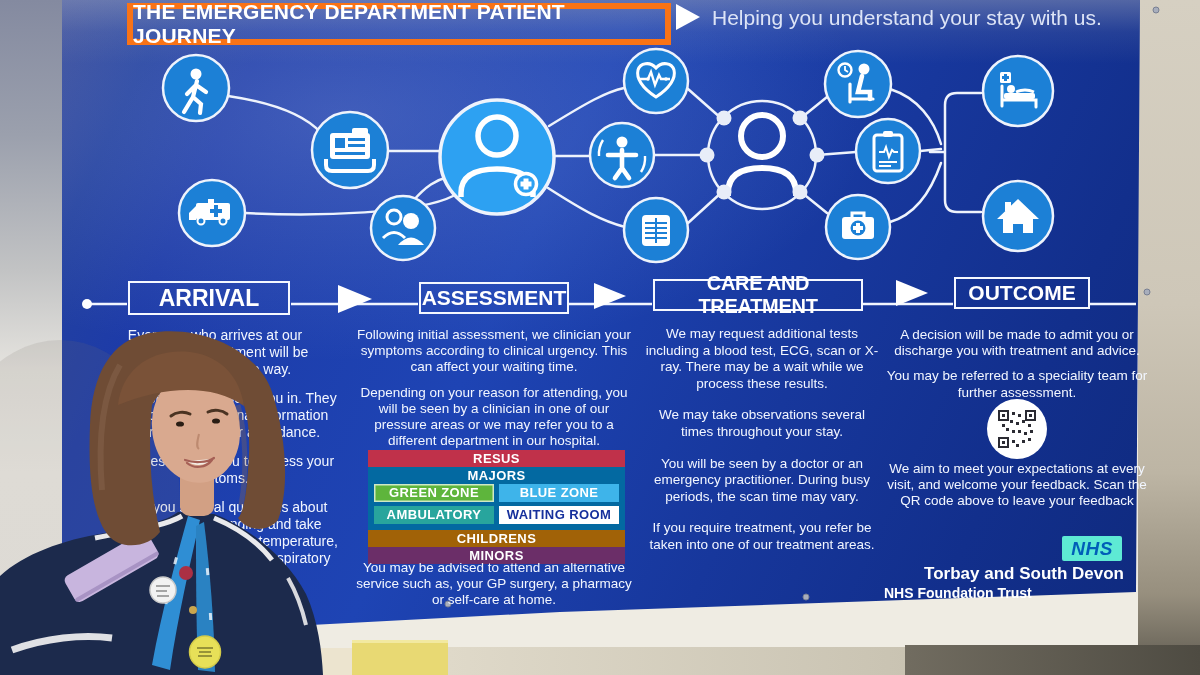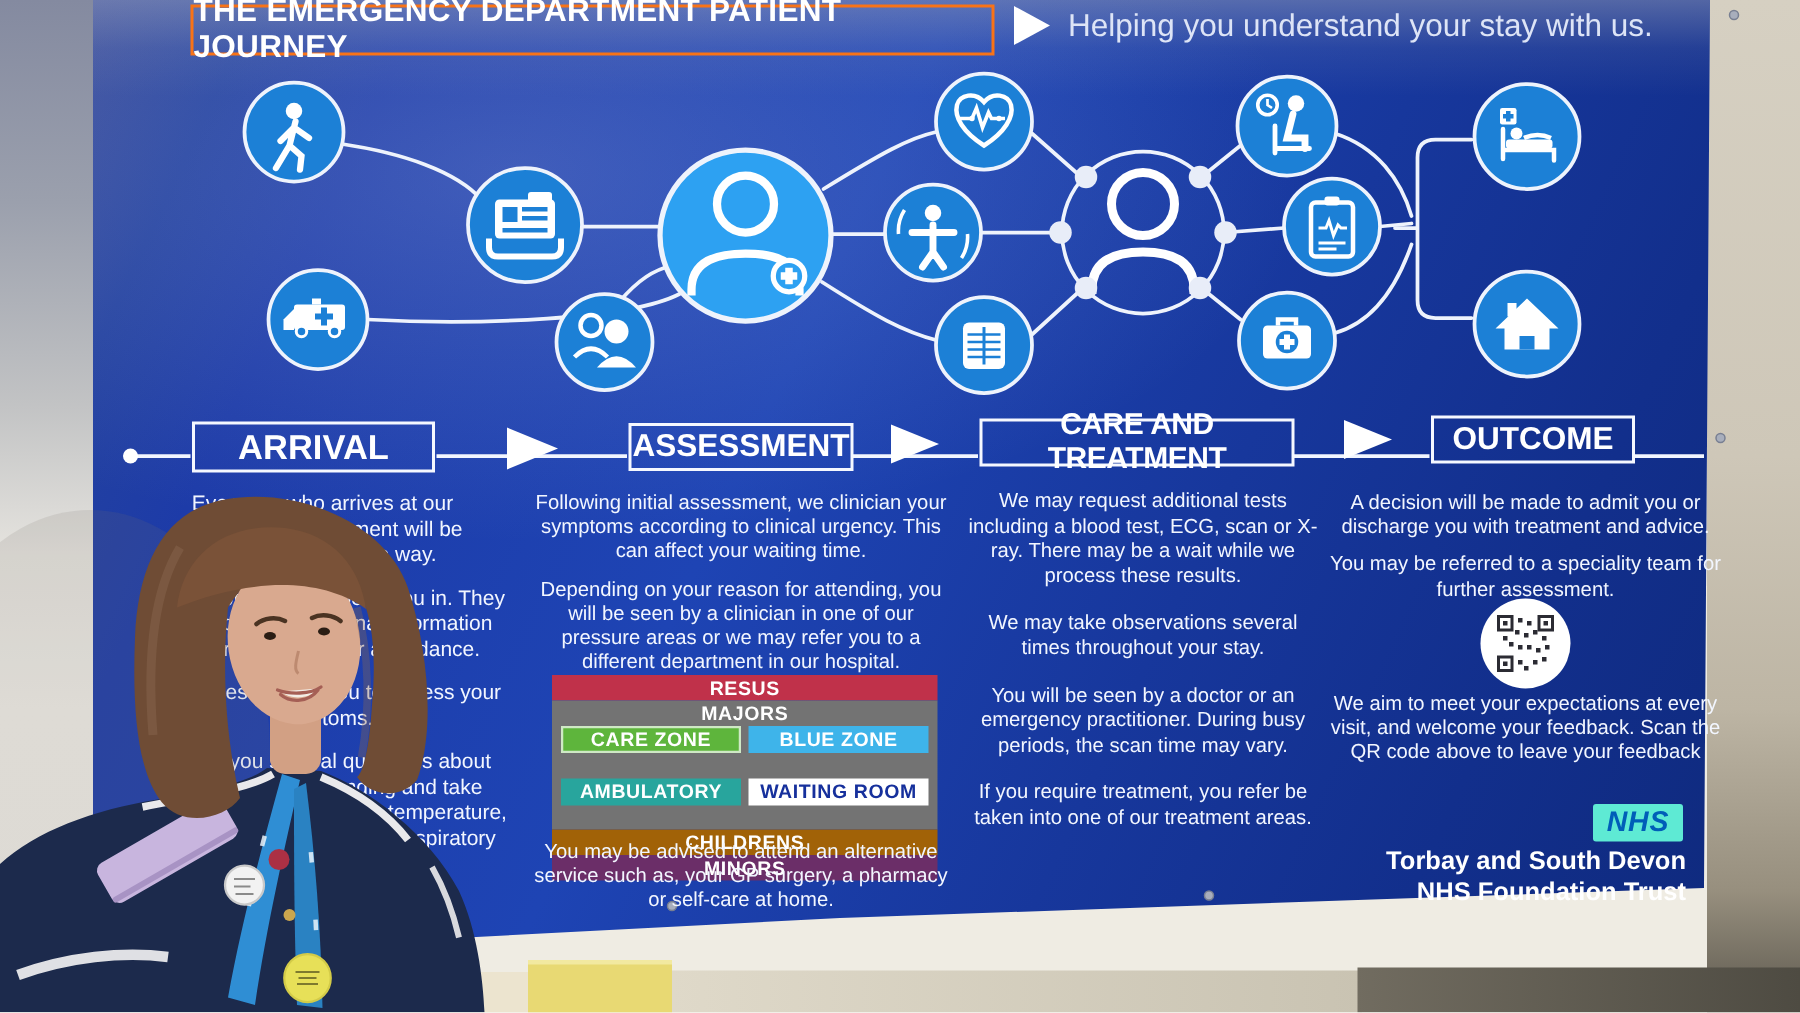--- a/index.html
+++ b/index.html
@@ -19,21 +19,21 @@
   
   .poster{position:absolute;left:62px;top:0;width:1078px;height:640px;z-index:3;
     clip-path:polygon(0 0,1078px 0,1074px 592px,498px 612px,153px 630px,0 638px);
     background:
       radial-gradient(90% 70% at 26% 18%, rgba(190,205,240,0.22), rgba(190,205,240,0) 55%),
       linear-gradient(180deg, rgba(135,145,180,0.55) 0%, rgba(135,145,180,0.15) 5%, rgba(135,145,180,0) 10%),
       linear-gradient(115deg,#3c4f9c 0%,#23419f 8%,#1d3ba8 16%,#1e44b4 42%,#17379c 66%,#122f8c 84%,#0f2a7e 100%)}
   svg.gfx{position:absolute;left:0;top:0;z-index:4;pointer-events:none}
   
   .title-box{position:absolute;left:127px;top:3px;width:532px;height:30px;z-index:5;
-    border:2px solid #f97316;display:flex;align-items:center;justify-content:center;
+    border:6px solid #f97316;display:flex;align-items:center;justify-content:center;
     color:#fff;font-weight:bold;font-size:21px;letter-spacing:.2px}
   .tagline{position:absolute;left:712px;top:6px;z-index:5;color:#dde4f6;font-size:21px}
   
   .stage{position:absolute;z-index:5;border:2px solid #f5f8ff;color:#fff;font-weight:bold;
     text-align:center;display:flex;align-items:center;justify-content:center}
   #st0{left:128px;top:281px;width:158px;height:30px;font-size:23px}
   #st1{left:419px;top:282px;width:146px;height:28px;font-size:21px}
   #st2{left:653px;top:279px;width:206px;height:28px;font-size:20px;letter-spacing:-.3px}
   #st3{left:954px;top:277px;width:132px;height:28px;font-size:21px}
   
@@ -48,39 +48,39 @@
   #col-outcome p{margin-bottom:9px}
   .footnote{position:absolute;left:356px;top:560px;width:276px;z-index:5;text-align:center;
     color:#f2f6ff;font-size:13.5px;line-height:16.2px}
   .feedback{position:absolute;left:884px;top:461px;width:266px;z-index:5;text-align:center;
     color:#f2f6ff;font-size:13.5px;line-height:16.2px}
   
   .zones{position:absolute;left:368px;top:450px;width:257px;z-index:5;font-weight:bold;
     text-align:center;color:#fff;font-size:13px;letter-spacing:.4px}
   .zrow{height:17px;line-height:17px}
   .z-resus{background:#c0314a}
-  .z-majors-wrap{background:#737373;padding-bottom:16px}
+  .z-majors-wrap{background:#0369a1;padding-bottom:6px}
   .z-majors{background:transparent}
   .zgrid{display:flex;gap:5px;margin:0 6px}
-  .zgrid+.zgrid{margin-top:17px}
+  .zgrid+.zgrid{margin-top:4px}
   .zcell{flex:1;height:18px;line-height:18px}
   .z-green{background:#5eb53c;box-shadow:inset 0 0 0 1.5px rgba(255,255,255,.7)}
   .z-blue{background:#3eb4ea}
   .z-ambulatory{background:#28a59d}
   .z-waiting{background:#fff;color:#16309c}
   .z-childrens{background:#a16207}
   .z-minors{background:#6b2e68}
   
   .nhs-box{position:absolute;left:1062px;top:536px;width:60px;height:25px;background:#5eead4;z-index:5;
     border-radius:2px;display:flex;align-items:center;justify-content:center}
   .nhs-box span{color:#005EB8;font-weight:bold;font-style:italic;font-size:19px;letter-spacing:.5px}
   .trust{position:absolute;left:884px;top:564px;width:240px;z-index:5;text-align:right;
     color:#fff;font-weight:bold;font-size:17px}
-  .trust-sub{position:absolute;left:884px;top:585px;width:240px;z-index:5;text-align:right;
-    color:#fff;font-weight:bold;font-size:17px}
+  .trust-sub{position:absolute;left:884px;top:585px;width:240px;z-index:5;text-align:left;
+    color:#fff;font-weight:bold;font-size:14px}
   svg.nurse{position:absolute;left:0;top:320px;z-index:6;pointer-events:none}
 </style>
 </head>
 <body>
 
 <div class="scene">
 
   <div class="wall-left"></div>
   <div class="wall-right"></div>
   <div class="floor-left"></div>
@@ -289,21 +289,21 @@
   <div class="col" id="col-assessment">
     <p>Following initial assessment, we clinician your symptoms according to clinical urgency. This can affect your waiting time.</p>
     <p>Depending on your reason for attending, you will be seen by a clinician in one of our pressure areas or we may refer you to a different department in our hospital.</p>
   </div>
 
   <div class="zones">
     <div class="zrow z-resus">RESUS</div>
     <div class="z-majors-wrap">
       <div class="zrow z-majors">MAJORS</div>
       <div class="zgrid">
-        <div class="zcell z-green">CARE ZONE</div>
+        <div class="zcell z-green">GREEN ZONE</div>
         <div class="zcell z-blue">BLUE ZONE</div>
       </div>
       <div class="zgrid">
         <div class="zcell z-ambulatory">AMBULATORY</div>
         <div class="zcell z-waiting">WAITING ROOM</div>
       </div>
     </div>
     <div class="zrow z-childrens">CHILDRENS</div>
     <div class="zrow z-minors">MINORS</div>
   </div>

